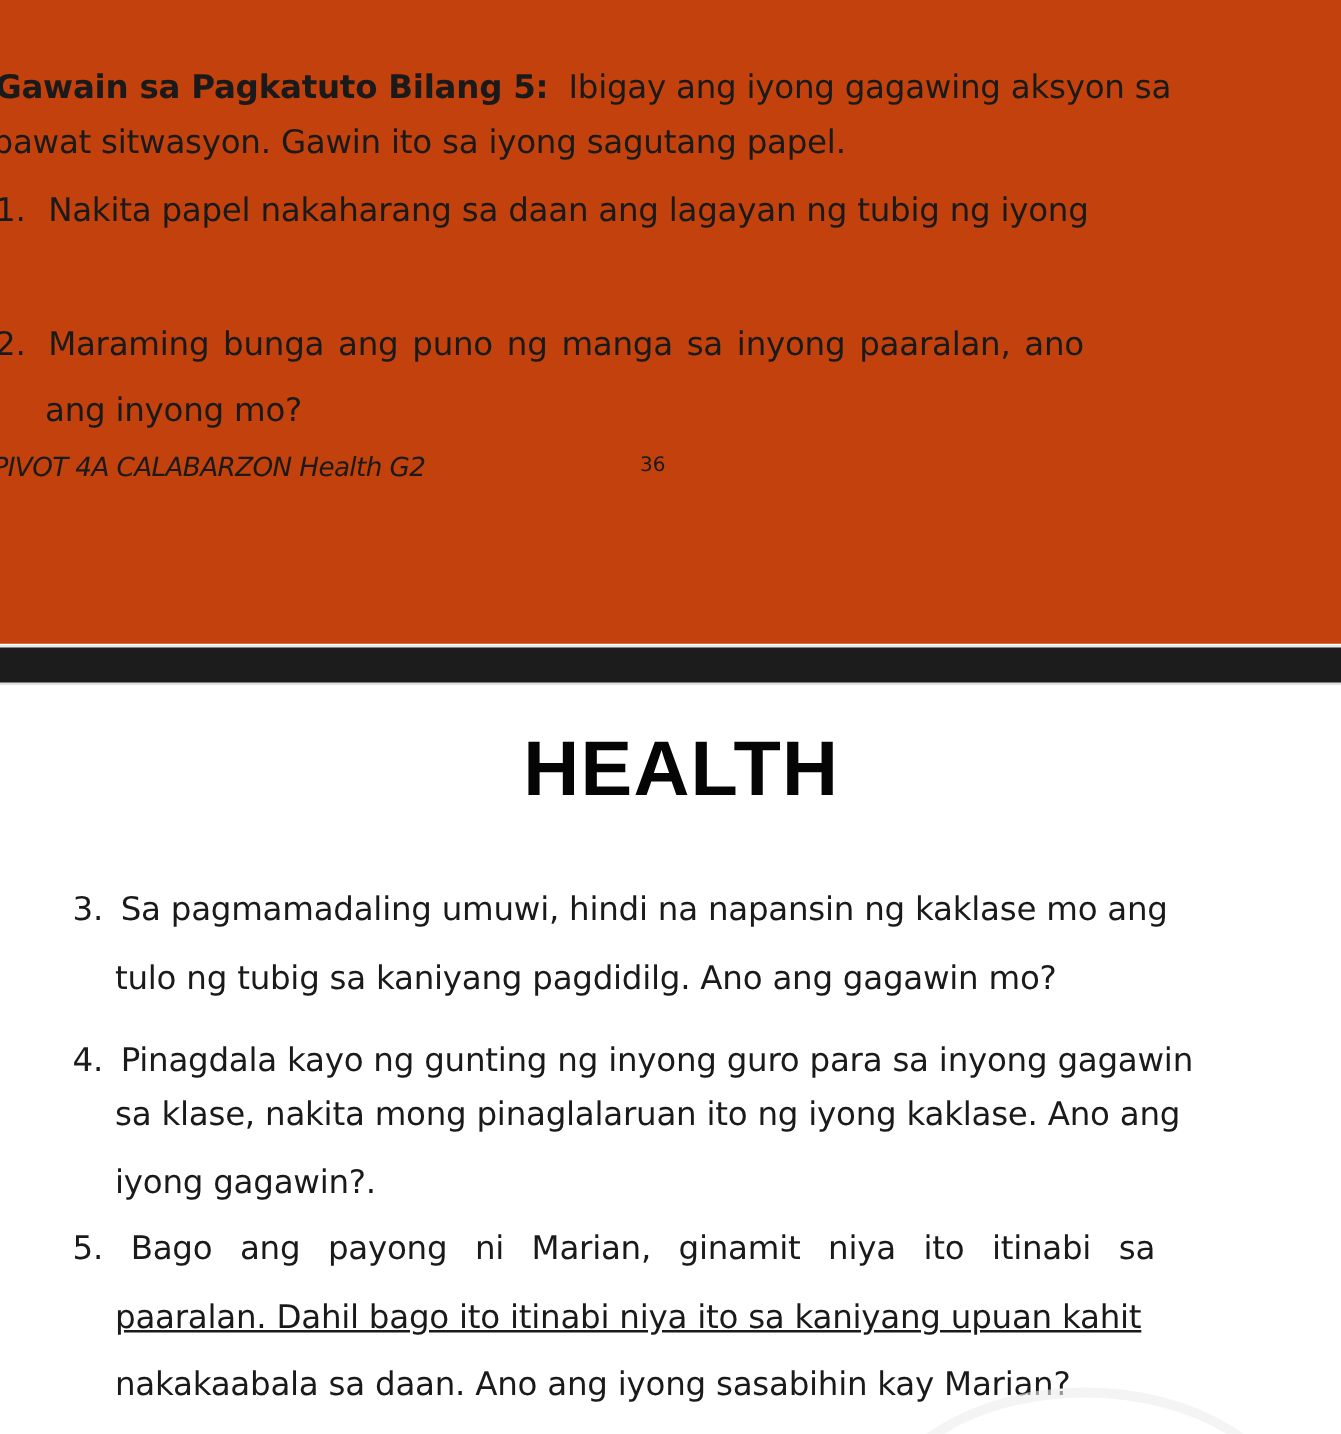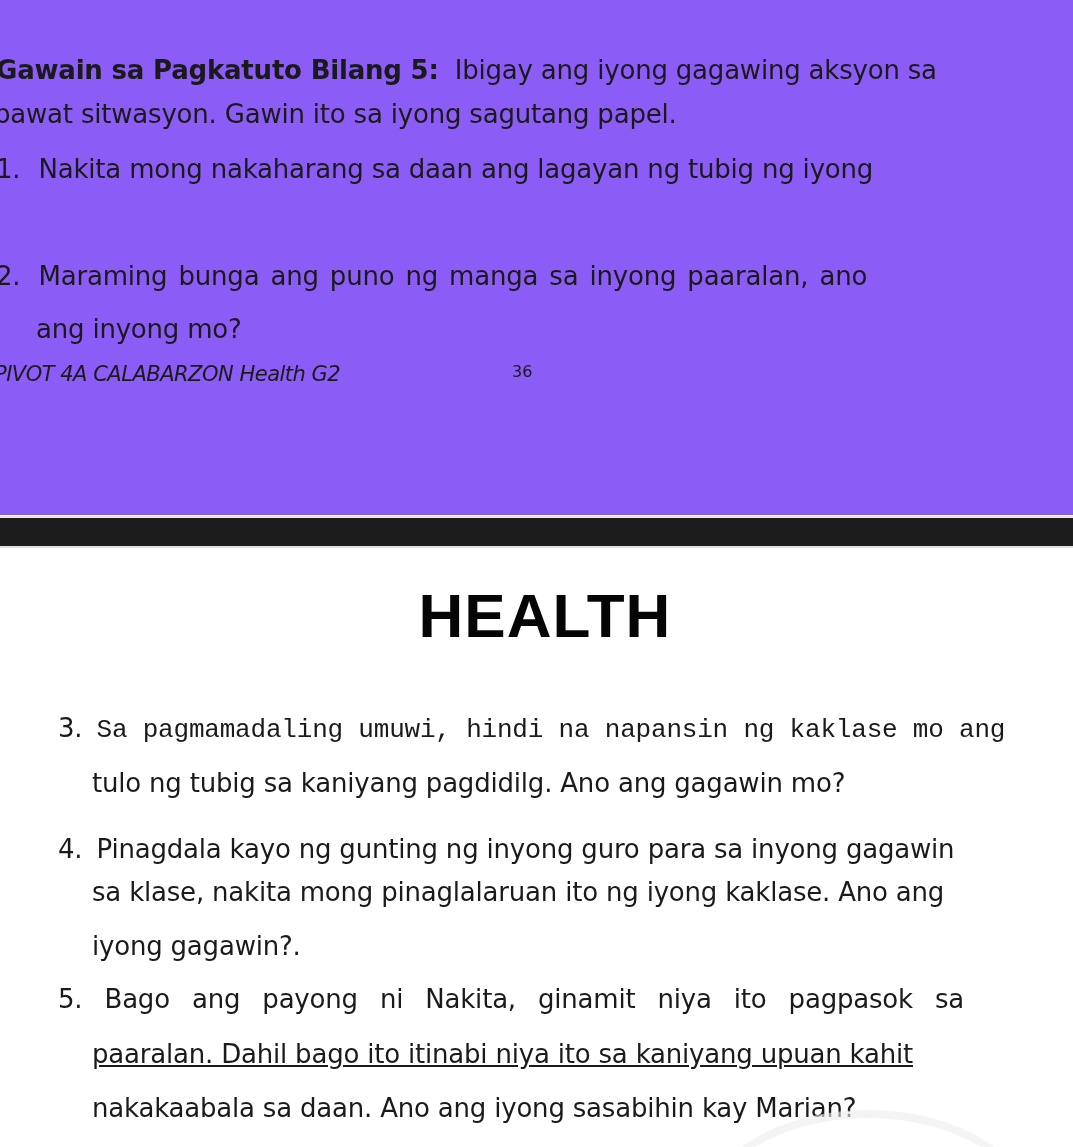--- a/index.html
+++ b/index.html
@@ -13,21 +13,21 @@
       position: relative;
       overflow: hidden;
       font-family: "DejaVu Sans", sans-serif;
       color: #1a1a1a;
     }
     .page-top {
       position: absolute;
       left: 0; top: 0;
       width: 1073px;
       height: 515px;
-      background: #8b5cf6;
+      background: #c2410c;
     }
     .line {
       position: absolute;
       font-size: 26px;
       white-space: nowrap;
       letter-spacing: -0.2px;
     }
     .bold { font-weight: bold; }
     .footer {
       position: absolute;
@@ -81,50 +81,50 @@
 
 <div class="page-top">
   <div class="line" style="left:-4px; top:55px;">
     <span class="bold">Gawain sa Pagkatuto Bilang 5:</span>
     <span style="margin-left:8px;">Ibigay ang iyong gagawing aksyon sa</span>
   </div>
   <div class="line" style="left:-6px; top:99px;">bawat sitwasyon. Gawin ito sa iyong sagutang papel.</div>
 
   <div class="line" style="left:-4px; top:154px;">
     <span>1.</span>
-    <span style="margin-left:10px;">Nakita mong nakaharang sa daan ang lagayan ng tubig ng iyong</span>
+    <span style="margin-left:10px;">Nakita papel nakaharang sa daan ang lagayan ng tubig ng iyong</span>
   </div>
 
   <div class="line" style="left:-4px; top:261px;">
     <span>2.</span>
     <span style="margin-left:10px; word-spacing:3px;">Maraming bunga ang puno ng manga sa inyong paaralan, ano</span>
   </div>
   <div class="line" style="left:36px; top:314px;">ang inyong mo?</div>
 
   <div class="footer">PIVOT 4A CALABARZON Health G2</div>
   <div class="page-num">36</div>
 </div>
 
 <div class="divider"></div>
 
 <div class="health-title">HEALTH</div>
 
 <div class="line" style="left:58px; top:713px;">
   <span>3.</span>
-  <span style="margin-left:6px;font-family:Liberation Mono, monospace;">Sa pagmamadaling umuwi, hindi na napansin ng kaklase mo ang</span>
+  <span style="margin-left:6px;">Sa pagmamadaling umuwi, hindi na napansin ng kaklase mo ang</span>
 </div>
 <div class="line" style="left:92px; top:768px;">tulo ng tubig sa kaniyang pagdidilg. Ano ang gagawin mo?</div>
 
 <div class="line" style="left:58px; top:834px;">
   <span>4.</span>
   <span style="margin-left:6px;">Pinagdala kayo ng gunting ng inyong guro para sa inyong gagawin</span>
 </div>
 <div class="line" style="left:92px; top:877px;">sa klase, nakita mong pinaglalaruan ito ng iyong kaklase. Ano ang</div>
 <div class="line" style="left:92px; top:931px;">iyong gagawin?.</div>
 
 <div class="line" style="left:58px; top:984px;">
   <span>5.</span>
-  <span style="margin-left:14px; word-spacing:14px;">Bago ang payong ni Nakita, ginamit niya ito pagpasok sa</span>
+  <span style="margin-left:14px; word-spacing:14px;">Bago ang payong ni Marian, ginamit niya ito itinabi sa</span>
 </div>
 <div class="line" style="left:92px; top:1039px;text-decoration:underline;">paaralan. Dahil bago ito itinabi niya ito sa kaniyang upuan kahit</div>
 <div class="line" style="left:92px; top:1093px;">nakakaabala sa daan. Ano ang iyong sasabihin kay Marian?</div>
 
 <div class="watermark"></div>
 
 </body></html>

